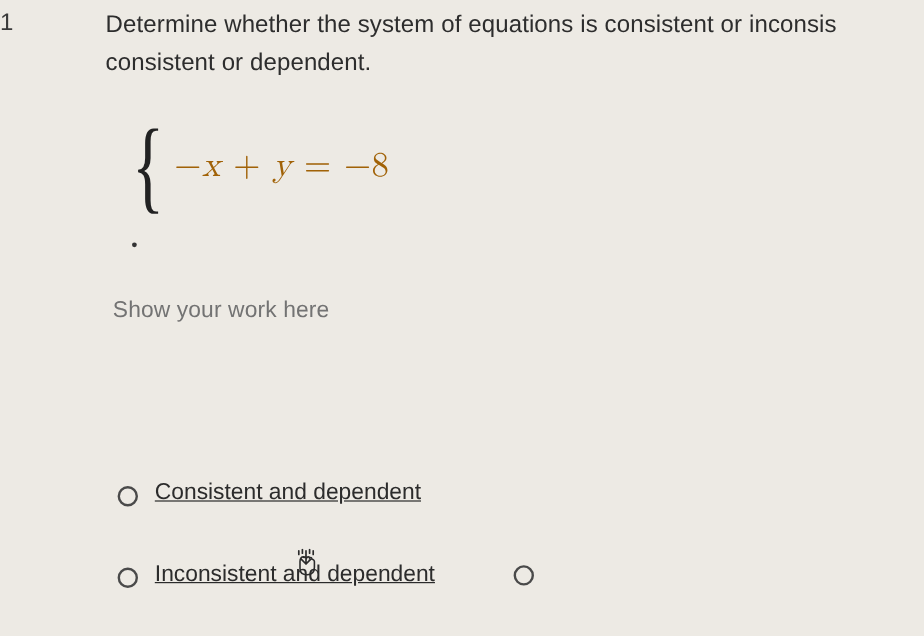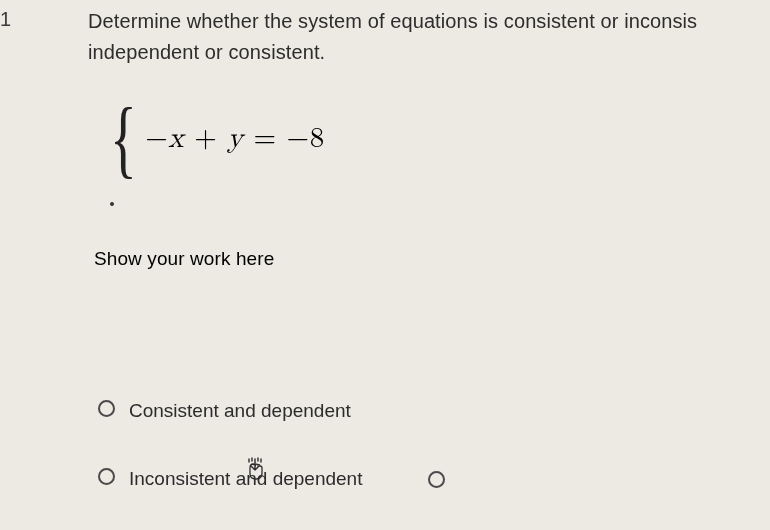--- a/index.html
+++ b/index.html
@@ -54,21 +54,21 @@
     transform-origin: left center;
     margin-right: -6px;
     color: #222;
   }
   .eqstack {
     display: flex;
     flex-direction: column;
     gap: 6px;
     font-family: 'Latin Modern Math', 'STIX Two Math', 'Cambria Math', 'Times New Roman', serif;
     font-size: 29px;
-    color: #000000;
+    color: #a16207;
   }
   .eqline {
     white-space: nowrap;
     letter-spacing: 0.5px;
   }
   .eqline .it {
     font-style: italic;
     font-family: 'Latin Modern Math','Cambria Math','Times New Roman',serif;
   }
   .dot {
@@ -78,40 +78,41 @@
     width: 4px;
     height: 4px;
     background: #333;
     border-radius: 50%;
   }
   .show-work {
     position: absolute;
     left: 94px;
     top: 248px;
     font-size: 19px;
-    color: #000000;
+    color: #737373;
     font-family: "Segoe UI", Arial, sans-serif;
     letter-spacing: 0.1px;
   }
   .options {
     position: absolute;
     left: 98px;
     top: 400px;
     right: 0;
   }
   .option-row {
     display: flex;
     align-items: center;
     margin-bottom: 46px;
   }
   .option {
     display: flex;
-    align-items: flex-start;
+    align-items: flex-end;
     gap: 14px;
     min-width: 330px;
+    text-decoration: underline;
   }
   .radio {
     width: 17px;
     height: 17px;
     border: 2px solid #4a4a4a;
     border-radius: 50%;
     flex: 0 0 auto;
     box-sizing: border-box;
     background: transparent;
   }
@@ -129,21 +130,21 @@
   }
 </style>
 </head>
 <body>
 
 <div class="page">
 
   <div class="qnum">1</div>
 
   <div class="prompt"><span>Determine whether the system of equations is consistent or inconsis</span>
-<span>independent or consistent.</span></div>
+<span>consistent or dependent.</span></div>
 
   <div class="equations">
     <div class="brace">{</div>
     <div class="eqstack">
       <div class="eqline">−<span class="it">x</span> + <span class="it">y</span> = −8</div>
     </div>
   </div>
 
   <div class="dot"></div>
 

